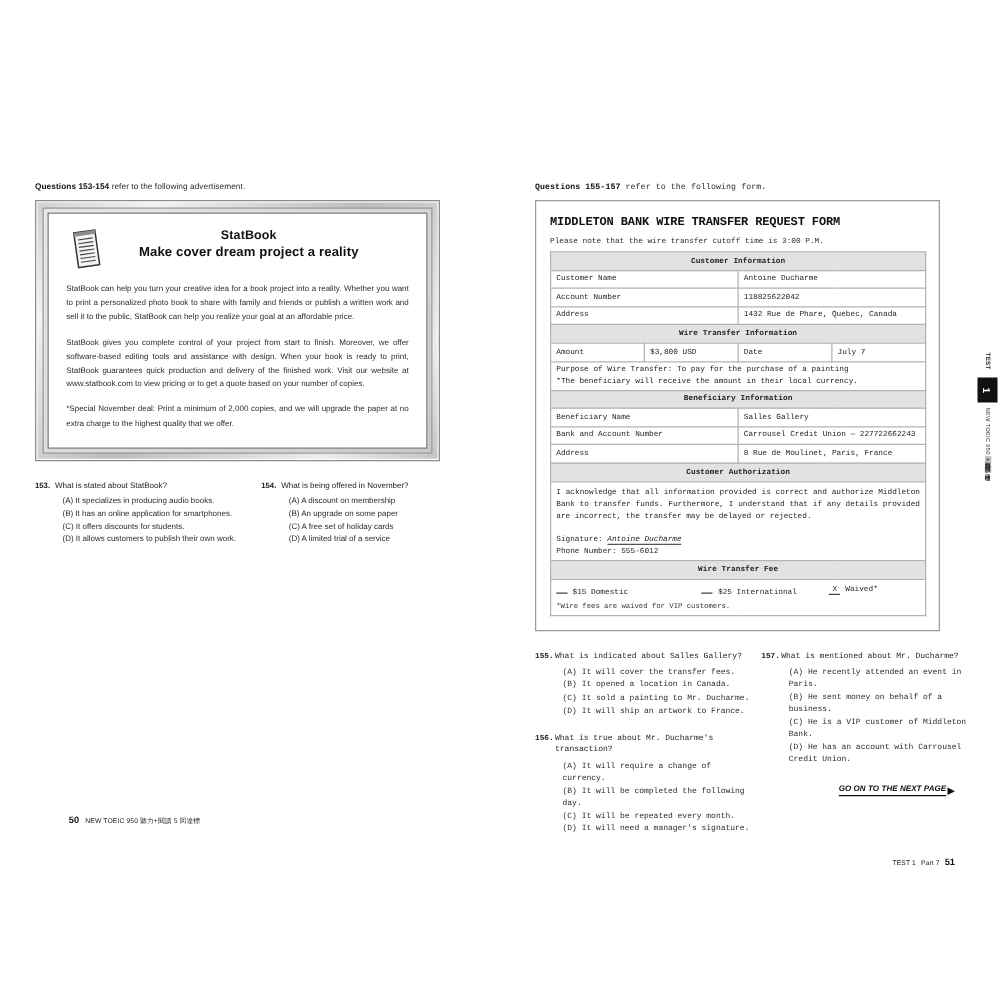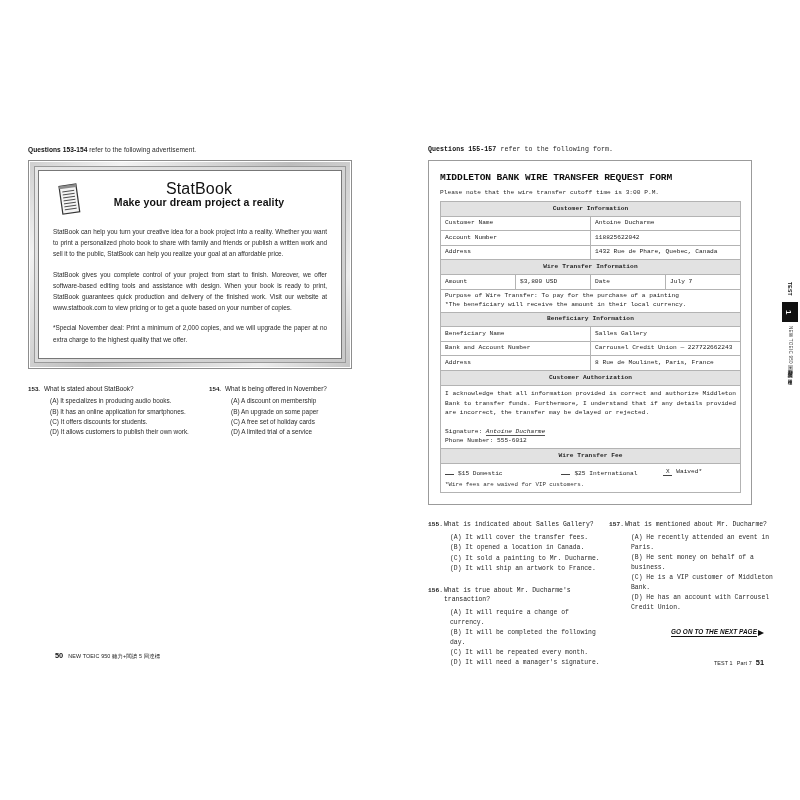--- a/index.html
+++ b/index.html
@@ -80,22 +80,22 @@
     height: 34px;
     margin-left: 4px;
     margin-top: 1px;
   }
   .ad-titles {
     flex: 1 1 auto;
     text-align: center;
     padding-right: 18px;
   }
   .ad-title1 {
-    font-size: 16px;
-    font-weight: normal;
+    font-size: 10px;
+    font-weight: bold;
     letter-spacing: 0.01em;
     color: #111;
     line-height: 13px;
   }
   .ad-title2 {
     font-size: 10.5px;
     font-weight: bold;
     letter-spacing: 0.01em;
     color: #111;
     line-height: 14px;
@@ -224,21 +224,21 @@
     color: #111;
   }
   .foot-txt {
     font-size: 5.4px;
     color: #222;
     letter-spacing: 0.02em;
   }
   .footer-right {
     position: absolute;
     right: 36px;
-    top: 658px;
+    top: 685px;
     display: flex;
     align-items: baseline;
     gap: 4px;
   }
   .foot-test { font-size: 5.4px; color: #222; letter-spacing: 0.02em; }
   .goon {
     position: absolute;
     right: 36px;
     top: 628px;
     display: flex;
@@ -330,21 +330,21 @@
                 <line x1="6.5" y1="14" x2="18.5" y2="14" stroke="#444" stroke-width="0.9"></line>
                 <line x1="6.5" y1="17" x2="18.5" y2="17" stroke="#444" stroke-width="0.9"></line>
                 <line x1="6.5" y1="20" x2="18.5" y2="20" stroke="#444" stroke-width="0.9"></line>
                 <line x1="6.5" y1="23" x2="18.5" y2="23" stroke="#444" stroke-width="0.9"></line>
                 <line x1="6.5" y1="26" x2="18.5" y2="26" stroke="#444" stroke-width="0.9"></line>
                 <path d="M4 2 L21 2 L21 5 L4 5 Z" fill="#8d8d8d"></path>
               </g>
             </svg>
             <div class="ad-titles">
               <div class="ad-title1">StatBook</div>
-              <div class="ad-title2">Make your dream project a reality</div>
+              <div class="ad-title2">Make cover dream project a reality</div>
             </div>
           </div>
 
           <p class="ad-p">StatBook can help you turn your creative idea for a book project into a reality. Whether you want to print a personalized photo book to share with family and friends or publish a written work and sell it to the public, StatBook can help you realize your goal at an affordable price.</p>
           <p class="ad-p">StatBook gives you complete control of your project from start to finish. Moreover, we offer software-based editing tools and assistance with design. When your book is ready to print, StatBook guarantees quick production and delivery of the finished work. Visit our website at www.statbook.com to view pricing or to get a quote based on your number of copies.</p>
           <p class="ad-p last">*Special November deal: Print a minimum of 2,000 copies, and we will upgrade the paper at no extra charge to the highest quality that we offer.</p>
 
         </div>
       </div>
     </div>

